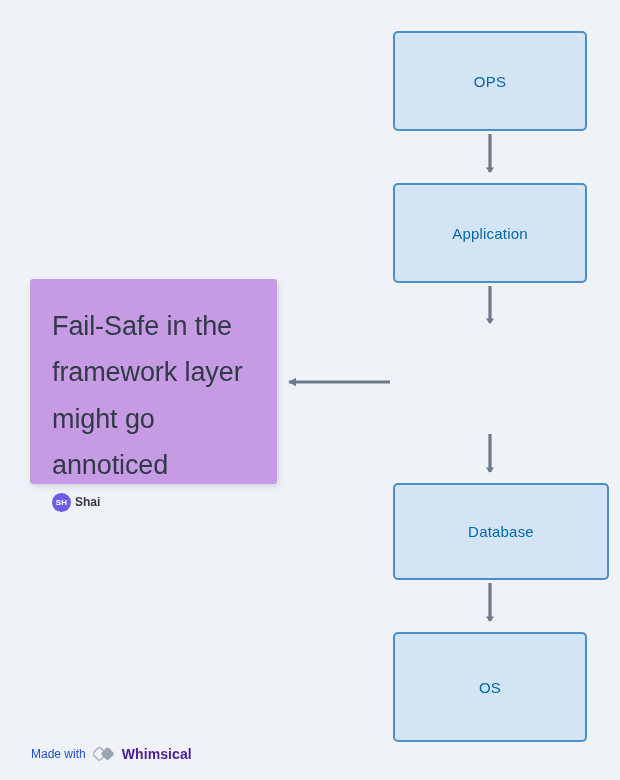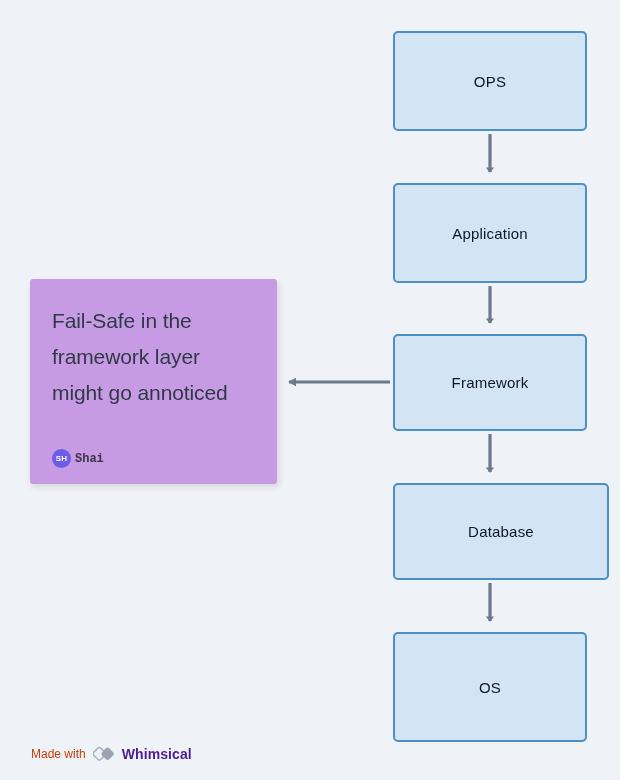--- a/index.html
+++ b/index.html
@@ -25,21 +25,21 @@
   
   .node {
     position: absolute;
     box-sizing: border-box;
     background: #d3e4f5;
     border: 2px solid #4a8fc7;
     border-radius: 5px;
     display: flex;
     align-items: center;
     justify-content: center;
-    color: #0f172a;
+    color: #0369a1;
     font-size: 15px;
     font-weight: 400;
     letter-spacing: .2px;
     font-family: "Liberation Sans", sans-serif;
   }
 
   .node-ops       { left: 393px; top:  31px; width: 194px; height: 100px; }
   .node-app       { left: 393px; top: 183px; width: 194px; height: 100px; }
   .node-framework { left: 393px; top: 334px; width: 194px; height: 97px;  }
   .node-database  { left: 393px; top: 483px; width: 216px; height: 97px;  }
@@ -66,21 +66,21 @@
     border-radius: 3px;
     box-sizing: border-box;
     padding: 24px 22px 16px 22px;
     box-shadow: 2px 3px 6px rgba(60, 50, 80, .14);
     display: flex;
     flex-direction: column;
     justify-content: flex-start;
   }
   .sticky-text {
     color: #2f3a46;
-    font-size: 21px;
+    font-size: 27px;
     line-height: 1.72;
     font-weight: 400;
     font-family: "Liberation Sans", sans-serif;
     letter-spacing: -.1px;
     flex: 1 1 auto;
   }
   .sticky-author {
     display: flex;
     align-items: center;
     gap: 4px;
@@ -98,34 +98,34 @@
     display: flex;
     align-items: center;
     justify-content: center;
     font-family: "Liberation Sans", sans-serif;
     flex: 0 0 auto;
   }
   .author-name {
     color: #3a3345;
     font-size: 12px;
     font-weight: 700;
-    font-family: Liberation Mono, monospace;
+    font-family: Liberation Sans, sans-serif;
   }
 
   
   .footer {
     position: absolute;
     left: 31px;
     top: 745px;
     display: flex;
     align-items: center;
     gap: 7px;
   }
   .footer-made {
-    color: #c2410c;
+    color: #1d4ed8;
     font-size: 12px;
     font-weight: 400;
     font-family: "Liberation Sans", sans-serif;
   }
   .footer-brand {
     color: #4c1d95;
     font-size: 14px;
     font-weight: 700;
     font-family: "Liberation Sans", sans-serif;
     letter-spacing: .1px;
@@ -169,23 +169,20 @@
   </svg>
 
   <div class="node node-ops">
     <span>OPS</span>
   </div>
 
   <div class="node node-app">
     <span>Application</span>
   </div>
 
-  <div class="node node-framework">
-    <span>Framework</span>
-  </div>
 
   <div class="node node-database">
     <span>Database</span>
   </div>
 
   <div class="node node-os">
     <span>OS</span>
   </div>
 
   <div class="sticky">

